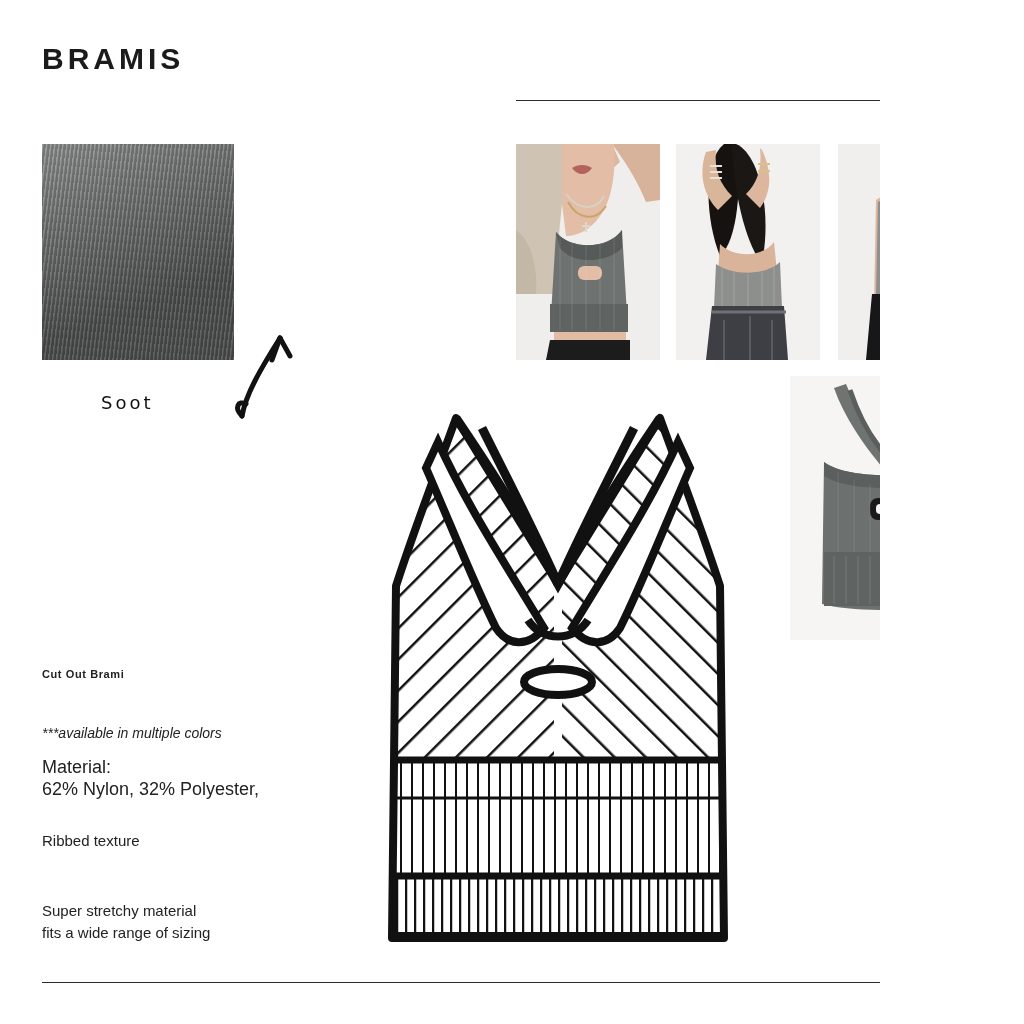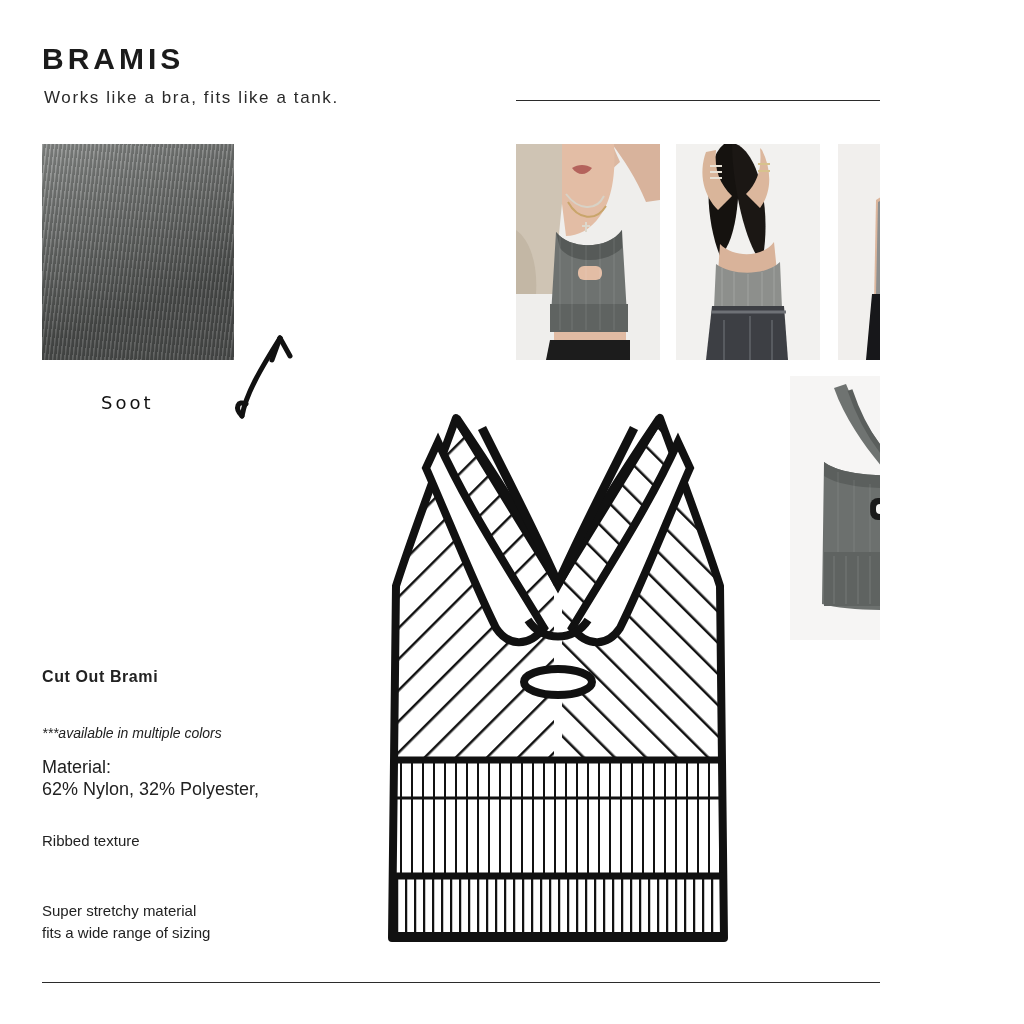--- a/index.html
+++ b/index.html
@@ -107,21 +107,21 @@
   .photo-4 { left: 790px; top: 376px; width: 192px; height: 264px; background:#f4f3f2; }
 
   
   .spec {
     position: absolute;
     left: 42px;
     width: 300px;
   }
   .spec-title {
     top: 668px;
-    font-size: 16px;
+    font-size: 11px;
     font-weight: bold;
     letter-spacing: 0.6px;
   }
   .spec-color { top: 703px; font-size: 15px; }
   .spec-note { top: 725px; font-size: 14px; font-style: italic; }
   .spec-material { top: 756px; font-size: 18px; line-height: 22px; }
   .spec-ribbed { top: 832px; font-size: 15px; }
   .spec-staple { top: 866px; font-size: 15px; }
   .spec-stretch { top: 900px; font-size: 15px; line-height: 22px; }
 
@@ -134,21 +134,20 @@
     height: 552px;
   }
   svg { display: block; }
 </style>
 </head>
 <body>
 
 <div class="page">
 
   <div class="brand-title">BRAMIS</div>
-  <div class="tagline">Works like a bra, fits like a tank.</div>
   <div class="header-rule"></div>
   <div class="footer-rule"></div>
 
   <div class="swatch">
     <div class="ribs"></div>
     <div class="shade"></div>
   </div>
   <div class="swatch-label">Soot</div>
   <div class="arrow-wrap">
     <svg width="70" height="110" viewBox="0 0 70 110">

